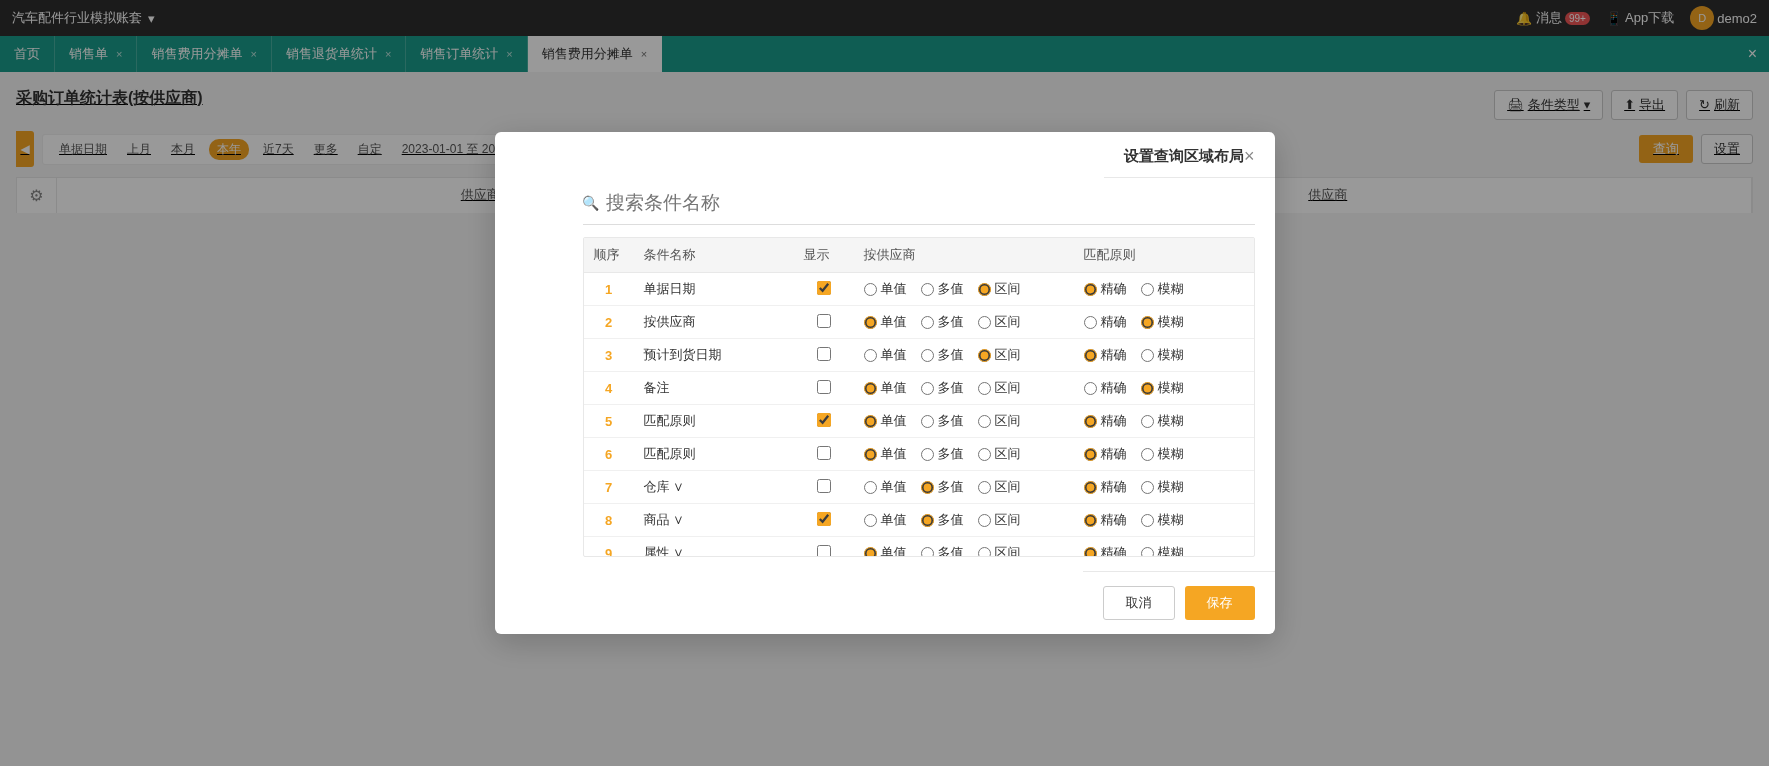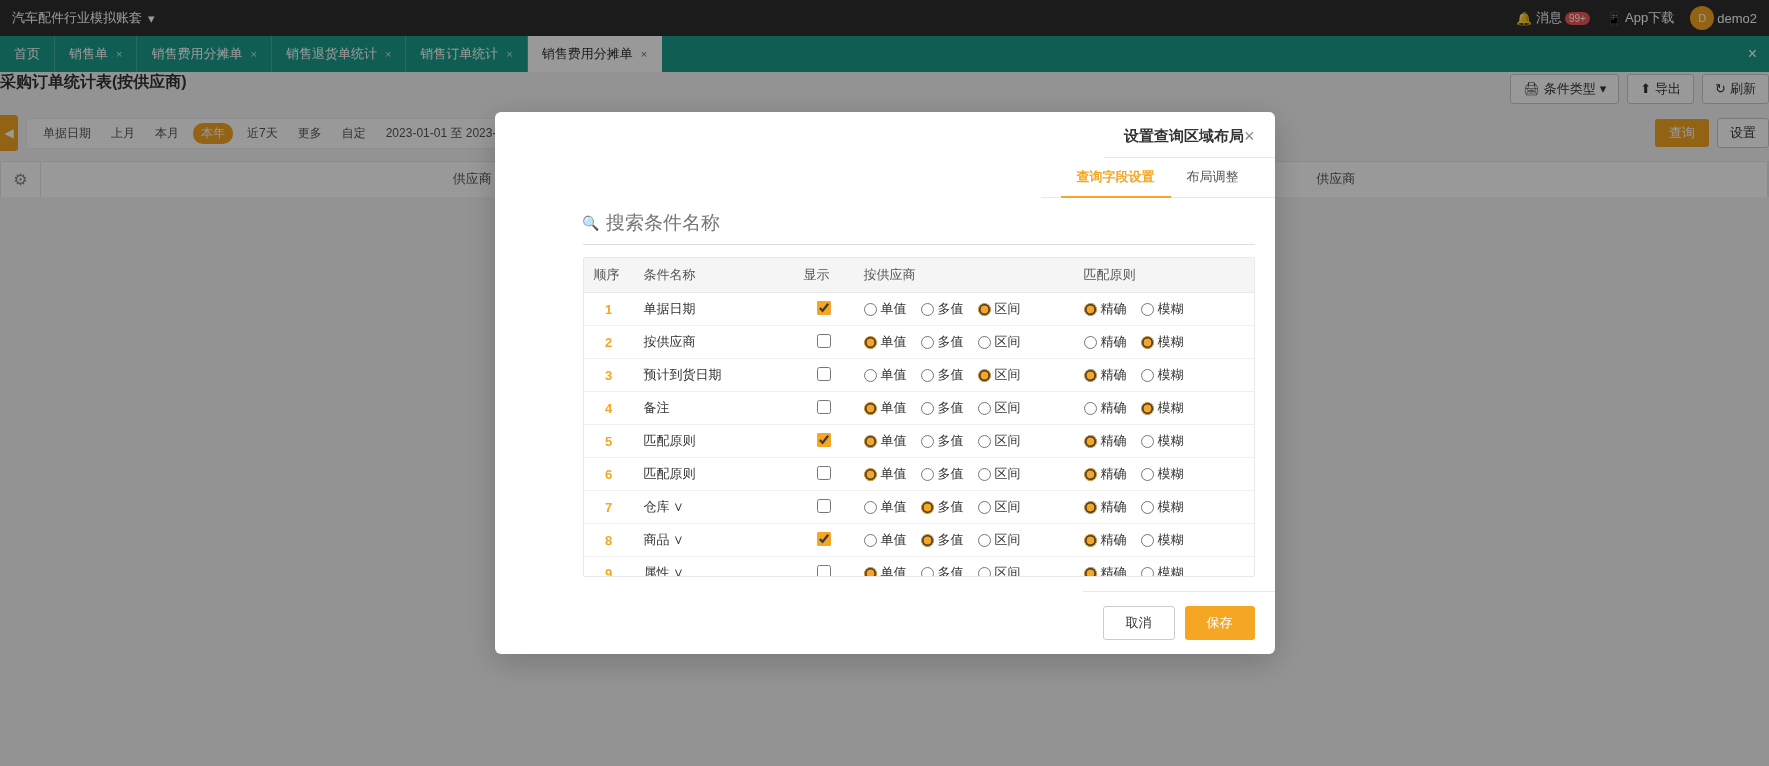--- a/index.html
+++ b/index.html
@@ -40,22 +40,23 @@
       display: flex; align-items: center; gap: 4px;
     }
     .tab-item.active { background: #fff; color: #333; }
     .tab-item .close-x { font-size: 11px; margin-left: 4px; opacity: 0.7; }
     .tab-close-all { margin-left: auto; color: #fff; padding: 0 12px; cursor: pointer; font-size: 16px; }
 
     
     .page-content {
       background: #f5f5f5;
       min-height: calc(766px - 72px);
-      padding: 0;
+      padding: 16px;
       position: relative;
+      text-decoration: underline;
     }
     .page-title {
       font-size: 16px;
       font-weight: bold;
       color: #333;
       margin-bottom: 12px;
     }
     .toolbar-right {
       margin-left: auto;
       display: flex;
@@ -411,28 +412,20 @@
 </div>
 
 <div class="overlay">
   <div class="dialog">
 
     <div class="dialog-header">
       <span class="dialog-title">设置查询区域布局</span>
       <button class="dialog-close">×</button>
     </div>
 
-    <div class="dialog-tabs">
-      <div class="dialog-tab active">
-        <span>查询字段设置</span>
-      </div>
-      <div class="dialog-tab">
-        <span>布局调整</span>
-      </div>
-    </div>
 
     <div class="dialog-body">
 
       <div class="search-row">
         <span class="search-icon">🔍</span>
         <input type="text" placeholder="搜索条件名称" style="border: none; outline: none; font-size: 19px; color: rgb(85, 85, 85); flex: 1 1 0%;">
       </div>
 
       <div class="table-scroll">
         <table class="settings-table">

